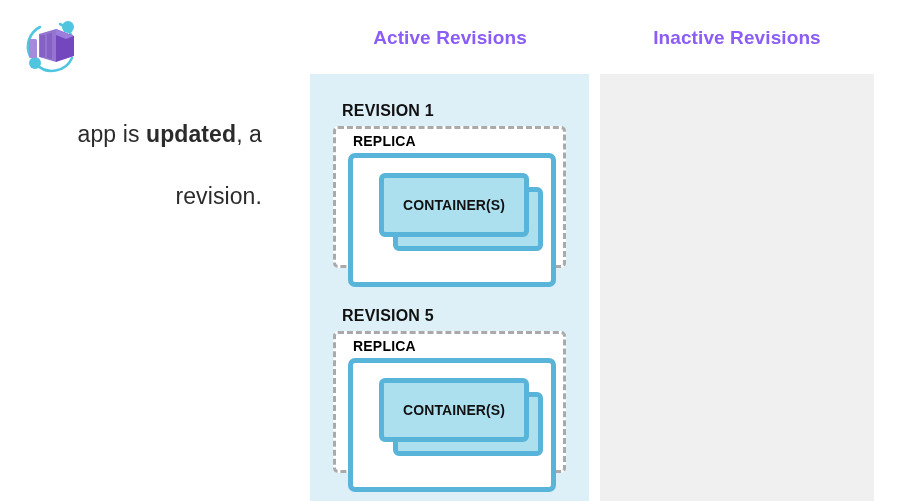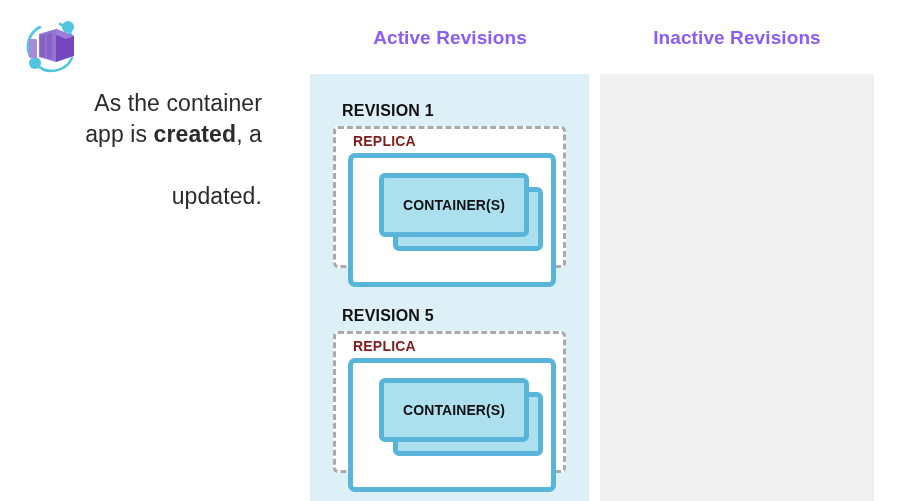--- a/index.html
+++ b/index.html
@@ -104,21 +104,21 @@
     border-radius: 5px;
     background: #ffffff;
   }
 
   .replica-label {
     position: absolute;
     left: 17px;
     top: 4px;
     font-size: 14px;
     font-weight: 700;
-    color: #7f1d1d;
+    color: #000000;
     letter-spacing: 0.2px;
   }
 
   
   .replica-frame {
     position: absolute;
     box-sizing: border-box;
     left: 12px;
     top: 24px;
     width: 208px;
@@ -186,24 +186,24 @@
       <path d="M 23 22 L 40 17 L 40 50 L 23 45 Z" fill="#9375d0"></path>
       <path d="M 24 23 L 29 23 L 29 45 L 24 45 Z" fill="#8661c5"></path>
       <path d="M 31 22 L 36 21 L 36 47 L 31 46 Z" fill="#8661c5"></path>
 
       <path d="M 40 17 L 58 24 L 58 44 L 40 50 Z" fill="#7547bf"></path>
       <path d="M 40 17 L 58 24 L 50 27 L 40 23 Z" fill="#9b7ddc"></path>
     </svg>
   </div>
 
   <div id="caption-text">
-    <span>As the container</span><br>
-    <span>app is </span><b>created</b><span>, a</span><br>
     <br>
-    <span>updated.</span>
+    <span>app is </span><b>updated</b><span>, a</span><br>
+    <br>
+    <span>revision.</span>
   </div>
 
 </div>
 
 <div class="column-heading" id="heading-active">Active Revisions</div>
 
 <div class="column-heading" id="heading-inactive">Inactive Revisions</div>
 
 <div class="panel" id="panel-active">
 

